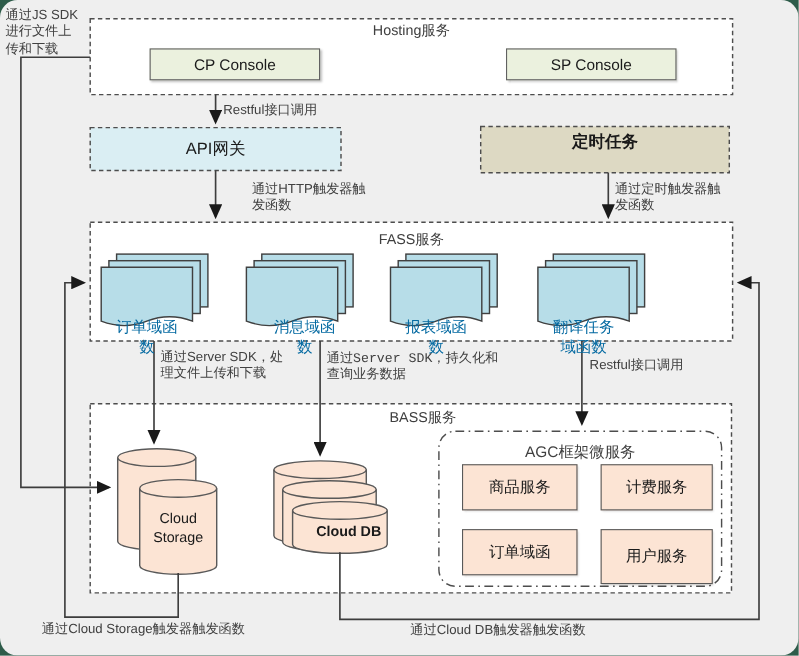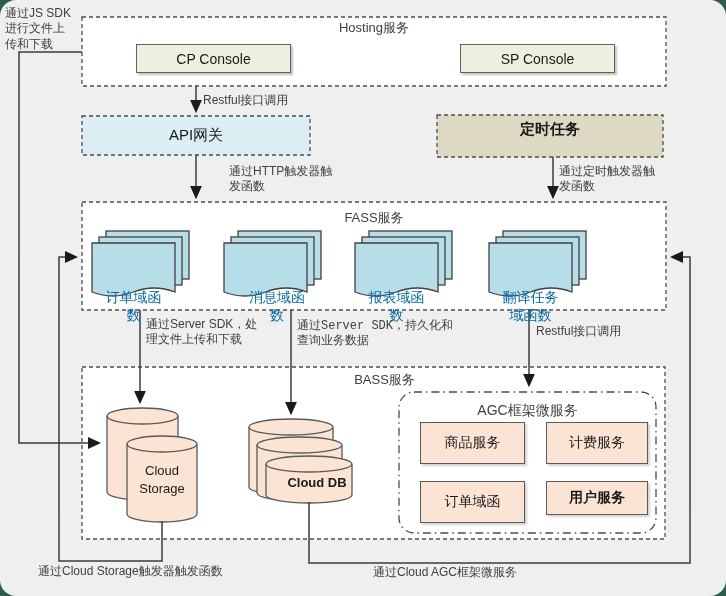--- a/index.html
+++ b/index.html
@@ -151,18 +151,18 @@
 
   <div class="txt title" style="left:82px;top:372px;width:583px;padding-left:11px;">BASS服务</div>
   <div class="cyl-label" style="left:127px;top:458px;width:70px;height:44px;">Cloud
 Storage</div>
   <div class="cyl-label" style="left:266px;top:471px;width:102px;height:24px;font-weight:bold;">Cloud DB</div>
 
   <div class="txt title" style="left:399px;top:402px;width:257px;font-size:14px;">AGC框架微服务</div>
   <div class="box service" style="left:420px;top:422px;width:105px;height:42px;">商品服务</div>
   <div class="box service" style="left:546px;top:422px;width:102px;height:42px;">计费服务</div>
   <div class="box service" style="left:420px;top:481px;width:105px;height:42px;">订单域函</div>
-  <div class="box service" style="left:546px;top:481px;width:102px;height:34px;font-weight:bold;">用户服务</div>
+  <div class="box service" style="left:546px;top:481px;width:102px;height:50px;">用户服务</div>
 
   <div class="txt lbl" style="left:38px;top:564px;">通过Cloud Storage触发器触发函数</div>
-  <div class="txt lbl" style="left:373px;top:565px;">通过Cloud AGC框架微服务</div>
+  <div class="txt lbl" style="left:373px;top:565px;">通过Cloud DB触发器触发函数</div>
 
 </div>
 
 </body></html>

